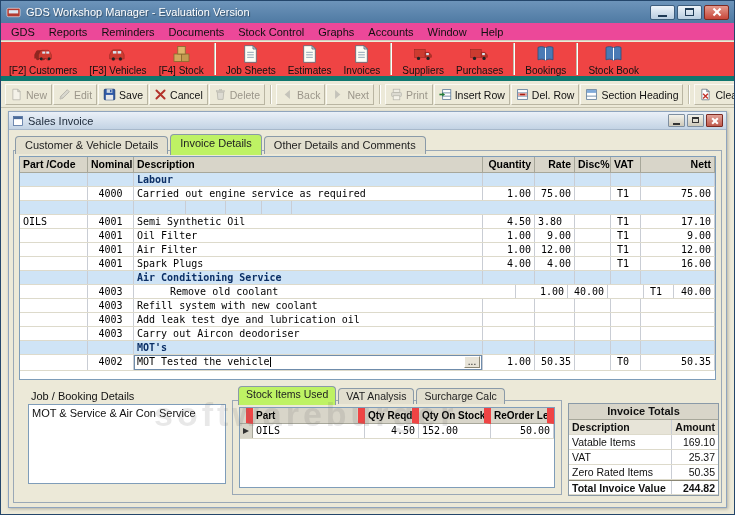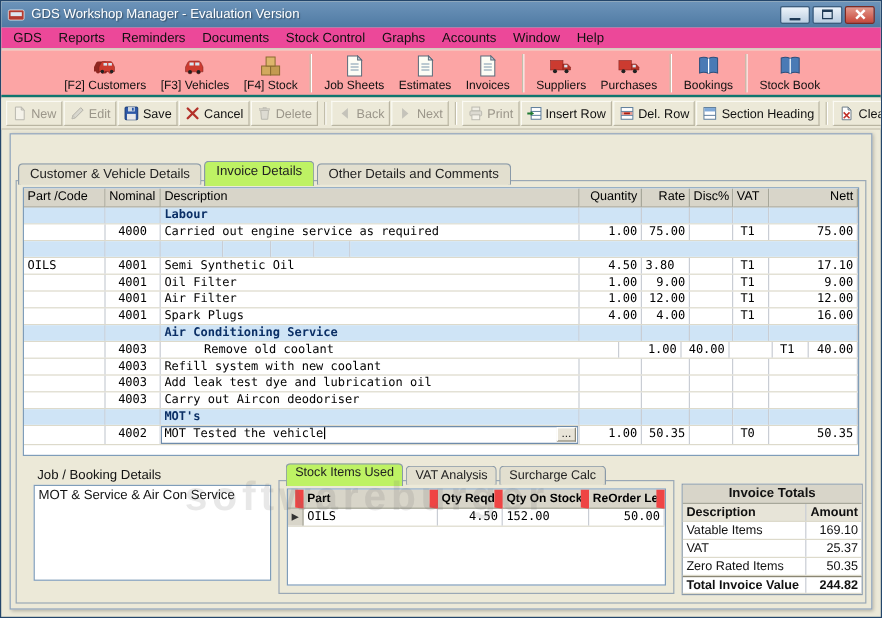--- a/index.html
+++ b/index.html
@@ -20,22 +20,22 @@
   .glyph-x{position:absolute;inset:0;}
   .glyph-x::before,.glyph-x::after{content:"";position:absolute;left:50%;top:50%;width:10px;height:2px;background:currentColor;transform:translate(-50%,-50%) rotate(45deg);}
   .glyph-x::after{transform:translate(-50%,-50%) rotate(-45deg);}
 
   
   .menubar{position:absolute;left:0;top:22px;right:0;height:18px;background:#ec4899;border-bottom:1px solid #d2cebc;
     display:flex;align-items:center;padding-left:3px;}
   .menu-item{font-size:11px;padding:2px 7px;color:#111;cursor:default;}
 
   
-  .toolbar-main{position:absolute;left:0;top:41px;right:0;height:39px;background:#fca5a5;border-bottom:2px solid #0f766e;
-    display:flex;align-items:center;padding-left:2px;justify-content:center;}
+  .toolbar-main{position:absolute;left:0;top:41px;right:0;height:39px;background:#ef4444;border-bottom:5px solid #0f766e;
+    display:flex;align-items:center;padding-left:2px;}
   .big-btn{display:flex;flex-direction:column;align-items:center;justify-content:center;height:37px;padding:1px 6px 0;cursor:default;}
   .big-icon{width:21px;height:20px;display:block;}
   .big-icon svg{width:100%;height:100%;display:block;}
   .big-label{font-size:10px;color:#111;margin-top:1px;white-space:nowrap;}
   .tb-sep{width:2px;height:32px;border-left:1px solid #c2beaa;border-right:1px solid #ffffff;margin:0 4px;}
 
   
   .toolbar-edit{position:absolute;left:0;top:81px;right:0;height:26px;background:#ece9d8;border-bottom:1px solid #c6c2ae;
     display:flex;align-items:center;padding-left:4px;}
   .sm-btn{display:flex;align-items:center;height:21px;padding:1px 4px;margin-right:1px;font-size:10.5px;color:#111;
@@ -70,21 +70,21 @@
   .tab.active{background:#bef264;top:0;padding-bottom:6px;z-index:4;}
 
   .tabpage{position:absolute;left:4px;top:38px;right:4px;bottom:4px;border:1px solid #9aa8b6;background:#ece9d8;}
 
   
   .grid{position:absolute;left:5px;top:5px;width:697px;height:224px;border:1px solid #7f9db9;background:#fff;overflow:hidden;}
   .g-hrow{display:flex;height:16px;}
   .g-cell{padding:1px 3px;border-right:1px solid #c9cdd4;white-space:nowrap;overflow:hidden;font-size:10px;
     font-family:"DejaVu Sans Mono",monospace;line-height:12px;}
   .g-hrow .g-cell{background:var(--header-fill,#d8d5c9);border-right:1px solid #a7a79a;border-bottom:1px solid #a7a79a;
-    font-family:"Liberation Sans",sans-serif;font-size:10.5px;font-weight:normal;line-height:13px;}
+    font-family:"Liberation Sans",sans-serif;font-size:10.5px;font-weight:bold;line-height:13px;}
   .g-row{display:flex;height:14px;border-bottom:1px solid #dddacb;}
   .g-row.editing{height:16px;}
   .g-row.section .g-cell{background:var(--section-row,#cfe4f6);color:var(--section-text,#0b2f66);font-weight:bold;}
   .edit-cell{position:relative;background:#fff;box-shadow:inset 0 0 0 1px #6f8cab;}
   .caret{display:inline-block;width:1px;height:10px;background:#000;vertical-align:middle;margin-left:1px;}
   .ellipsis{position:absolute;right:2px;top:1px;width:16px;height:12px;padding:0;font-size:10px;line-height:8px;text-align:center;
     background:#e8e4d8;border:1px solid;border-color:#fff #8a8674 #8a8674 #fff;color:#222;cursor:default;font-family:"Liberation Sans",sans-serif;}
 
   
   .job-label{position:absolute;left:17px;top:239px;font-size:11px;color:#111;}
@@ -401,20 +401,40 @@
             <path d="M3.5 1.5h6l3 3v10h-9z" fill="#fff" stroke="#6a7a88"></path>
             <path d="M9.5 1.5v3h3z" fill="#d8e0e8" stroke="#6a7a88"></path>
             <path d="M5 7l6 6M11 7l-6 6" stroke="#c03028" stroke-width="1.6"></path>
           </svg>
         </span>
         <span>Clear Invoice</span>
       </div>
     </div>
 
   <div class="child">
+    <div class="child-titlebar">
+      <span class="form-icon">
+        <svg viewBox="0 0 16 16">
+            <rect x="2" y="2" width="12" height="12" fill="#fff" stroke="#4a6a9a"></rect>
+            <rect x="2" y="2" width="12" height="3.5" fill="#4a6a9a"></rect>
+          </svg>
+      </span>
+      <span class="child-title">Sales Invoice</span>
+      <span class="child-btns">
+        <span class="cbtn">
+            <i class="glyph-min"></i>
+          </span>
+        <span class="cbtn">
+            <i class="glyph-max"></i>
+          </span>
+        <span class="cbtn close">
+            <i class="glyph-x"></i>
+          </span>
+      </span>
+    </div>
 
     <div class="tabs invoice-tabs"><div class="tab">Customer &amp; Vehicle Details</div><div class="tab active">Invoice Details</div><div class="tab">Other Details and Comments</div></div>
 
     <div class="tabpage">
 
       <div class="grid">
         <div class="g-hrow">
             <div class="g-cell" style="width: 68px; text-align: left;">Part /Code</div>
             <div class="g-cell" style="width: 46px; text-align: left;">Nominal</div>
             <div class="g-cell" style="width: 349px; text-align: left;">Description</div>

